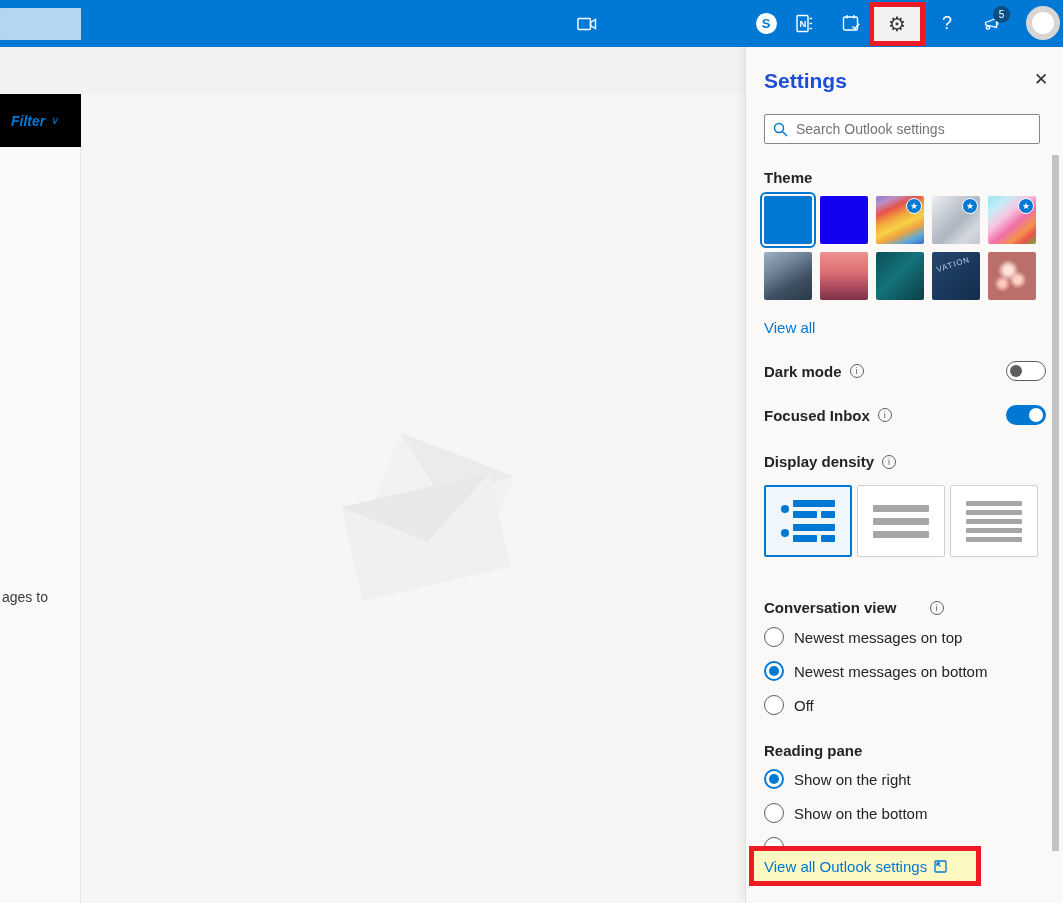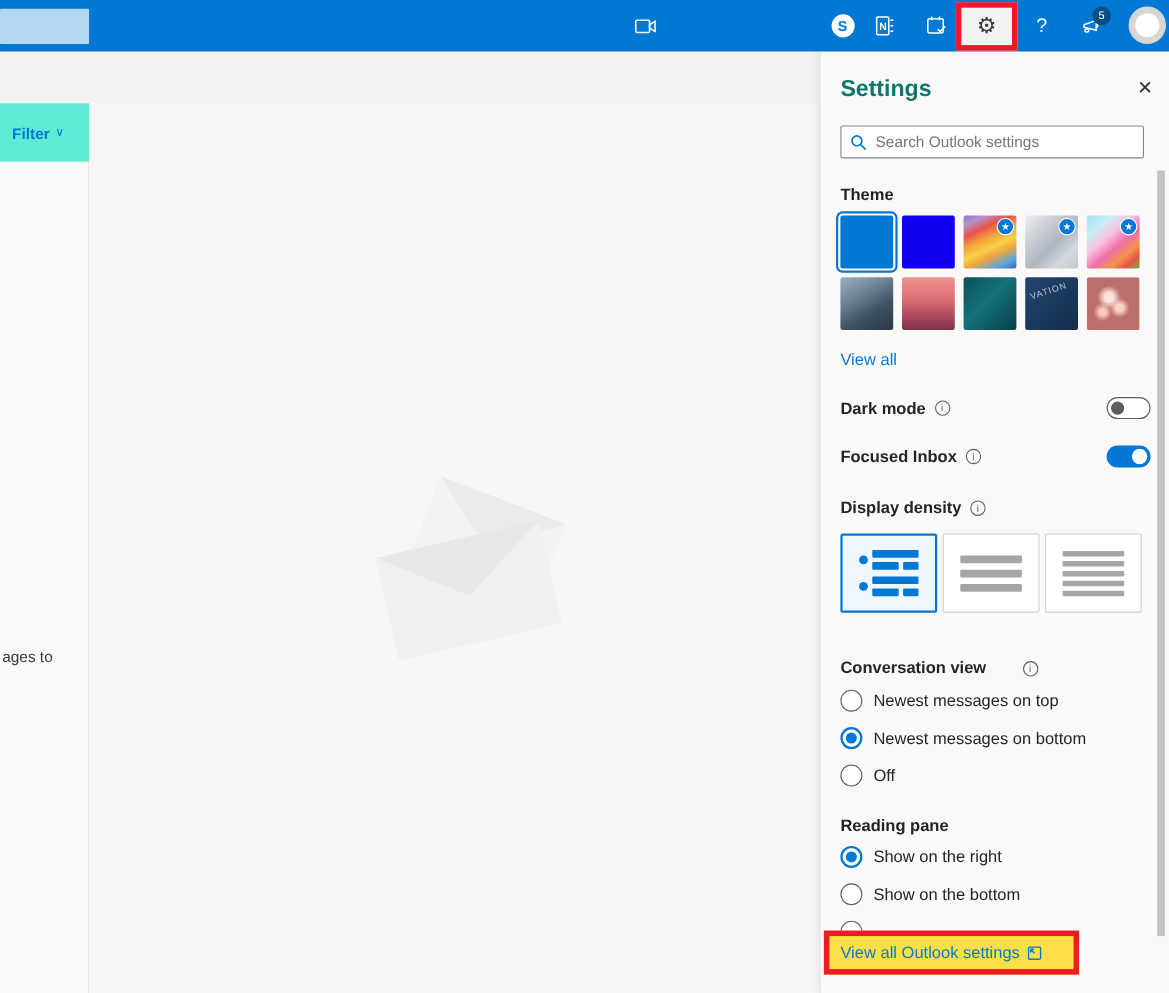--- a/index.html
+++ b/index.html
@@ -19,35 +19,35 @@
   .gear-redbox { position:absolute; left:869px; top:2px; width:56px; height:44px; border:5px solid #ed1b24; background:#f3f2f1; display:flex; align-items:center; justify-content:center; }
   .gear-glyph { font-size:20px; color:#3b3a39; line-height:1; }
   .tb-help { left:932px; width:30px; font-size:18px; }
   .tb-feedback { left:976px; width:34px; }
   .badge { position:absolute; left:993px; top:6px; width:17px; height:17px; border-radius:50%; background:#0b4f82; color:#fff; font-size:10px; display:flex; align-items:center; justify-content:center; z-index:3; }
   .avatar { position:absolute; left:1026px; top:6px; width:34px; height:34px; border-radius:50%; background:#fff; border:6px solid #d8d6d4; }
 
   
   .command-strip { position:absolute; left:0; top:47px; width:745px; height:47px; background:#f3f2f1; }
   .list-column { position:absolute; left:0; top:94px; width:81px; height:809px; background:#faf9f8; border-right:1px solid #e8e6e4; }
-  .filter-bar { position:absolute; left:0; top:0; width:81px; height:53px; background:#5eead4; display:flex; align-items:center; padding-left:11px; color:#0078d4; font-size:14px; font-weight:600; }
+  .filter-bar { position:absolute; left:0; top:0; width:81px; height:53px; background:#000000; display:flex; align-items:center; padding-left:11px; color:#0078d4; font-size:14px; font-weight:600;font-style:italic; }
   .filter-chevron { margin-left:5px; font-size:11px; font-weight:400; }
   .clipped-text { position:absolute; left:2px; top:495px; font-size:14px; color:#3b3a39; white-space:nowrap; }
   .reading-area { position:absolute; left:82px; top:94px; width:663px; height:809px; background:#f7f6f4; overflow:hidden; }
 
   .envelope { position:absolute; border-radius:3px; }
   .envelope::before { content:""; position:absolute; left:0; top:0; width:0; height:0; }
   .env-back { left:300px; top:358px; width:122px; height:80px; background:#f3f2f0; transform:rotate(21deg); }
   .env-back::before { border-left:61px solid transparent; border-right:61px solid transparent; border-top:45px solid #edebe9; }
   .env-front { left:268px; top:395px; width:152px; height:96px; background:#f2f0ee; transform:rotate(-13deg); }
   .env-front::before { border-left:76px solid transparent; border-right:76px solid transparent; border-top:53px solid #eae8e6; }
 
   
   .settings-panel { position:absolute; left:745px; top:47px; width:318px; height:856px; background:#faf9f8; border-left:1px solid #e1dfdd; box-shadow:-3px 0 8px rgba(0,0,0,0.06); }
-  .panel-title { position:absolute; left:18px; top:22px; font-size:21px; font-weight:700; color:#0f766e; }
+  .panel-title { position:absolute; left:18px; top:22px; font-size:21px; font-weight:700; color:#1d4ed8; }
   .close-btn { position:absolute; right:13px; top:24px; width:18px; height:18px; font-size:17px; color:#323130; line-height:18px; text-align:center; cursor:pointer; }
   .search-box { position:absolute; left:18px; top:67px; width:276px; height:30px; background:#fff; border:1px solid #8a8886; border-radius:2px; display:flex; align-items:center; padding:0 8px; }
   .search-box svg { flex:0 0 auto; margin-right:8px; }
   .search-input { border:none; outline:none; flex:1; font-size:14px; color:#323130; background:transparent; font-family:"Liberation Sans",sans-serif; }
   .search-input::placeholder { color:#767472; }
 
   .sec-label { position:absolute; left:18px; font-size:15px; font-weight:600; color:#252423; display:flex; align-items:center; gap:8px; }
   .info-icon { width:14px; height:14px; border:1px solid #605e5c; border-radius:50%; color:#605e5c; font-size:9px; font-style:normal; display:inline-flex; align-items:center; justify-content:center; font-weight:400; }
 
   .theme-row { position:absolute; left:18px; display:flex; gap:8px; }
@@ -89,21 +89,21 @@
   .dlabels { position:absolute; left:18px; top:516px; display:flex; gap:5px; }
   .dlabel { width:88px; text-align:center; font-size:15px; color:#323130; }
 
   .radio-row { position:absolute; left:18px; display:flex; align-items:center; gap:10px; cursor:pointer; }
   .radio { width:20px; height:20px; border-radius:50%; border:1px solid #605e5c; background:#fff; position:relative; flex:0 0 auto; }
   .radio.checked { border:2px solid #0078d4; }
   .radio.checked::after { content:""; position:absolute; left:3px; top:3px; width:10px; height:10px; border-radius:50%; background:#0078d4; }
   .radio-label { font-size:15px; color:#252423; }
   .partial-radio-clip { position:absolute; left:18px; top:790px; width:22px; height:13px; overflow:hidden; }
 
-  .footer-redbox { position:absolute; left:3px; top:799px; width:232px; height:40px; border:5px solid #ed1b24; background:#fde047; display:flex; align-items:center; padding-left:10px; z-index:2; }
+  .footer-redbox { position:absolute; left:3px; top:799px; width:232px; height:40px; border:5px solid #ed1b24; background:#fef9c3; display:flex; align-items:center; padding-left:10px; z-index:2; }
   .footer-link { display:flex; align-items:center; gap:7px; }
 
   .scroll-thumb { position:absolute; left:306px; top:108px; width:7px; height:696px; background:#c4c2c0; border-radius:0; }
 </style>
 </head>
 <body>
 
 <div class="screen">
 
   <header class="topbar">

